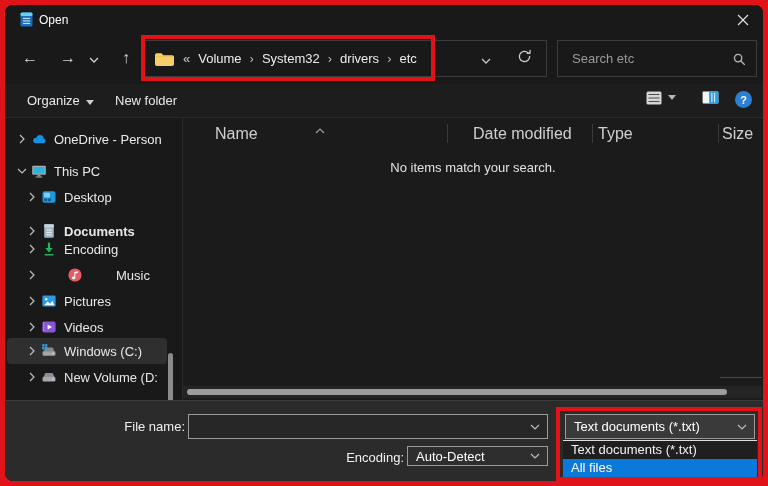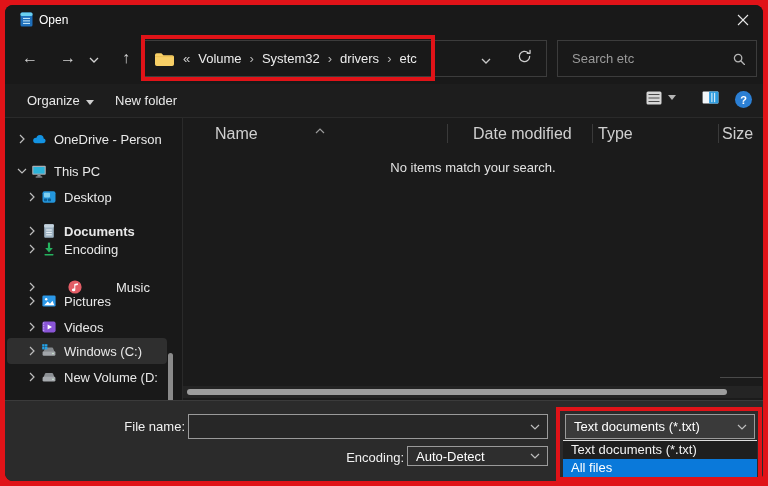--- a/index.html
+++ b/index.html
@@ -270,21 +270,21 @@
         <span class="sicon"><svg viewBox="0 0 16 16" width="16" height="16">
               <g fill="#26b35f">
                 <rect x="6.9" y="1.6" width="2.2" height="6"></rect>
                 <path d="M4.2 7 h7.6 L8 11.6 z"></path>
                 <rect x="3.4" y="13" width="9.2" height="1.6" rx="0.8"></rect>
               </g>
             </svg></span>
         <span class="slabel">Encoding</span>
       </div>
 
-      <div class="side-row lvl1" style="top:156px;gap:26px;">
+      <div class="side-row lvl1" style="top:144px;gap:26px;">
         <span class="exp">
             <svg viewBox="0 0 6 10" width="6" height="10">
               <polyline points="1,1 5,5 1,9" fill="none" stroke="#bdbdbd" stroke-width="1.2"></polyline>
             </svg>
           </span>
         <span class="sicon"><svg viewBox="0 0 16 16" width="16" height="16">
               <circle cx="8" cy="8" r="6.6" fill="#e25d66"></circle>
               <path d="M10.9 4.2 l-3.6.8 v4.6 a1.7 1.4 0 1 0 1 1.3 V6.6 l2.6-.6 z" fill="#fff"></path>
             </svg></span>
         <span class="slabel">Music</span>

